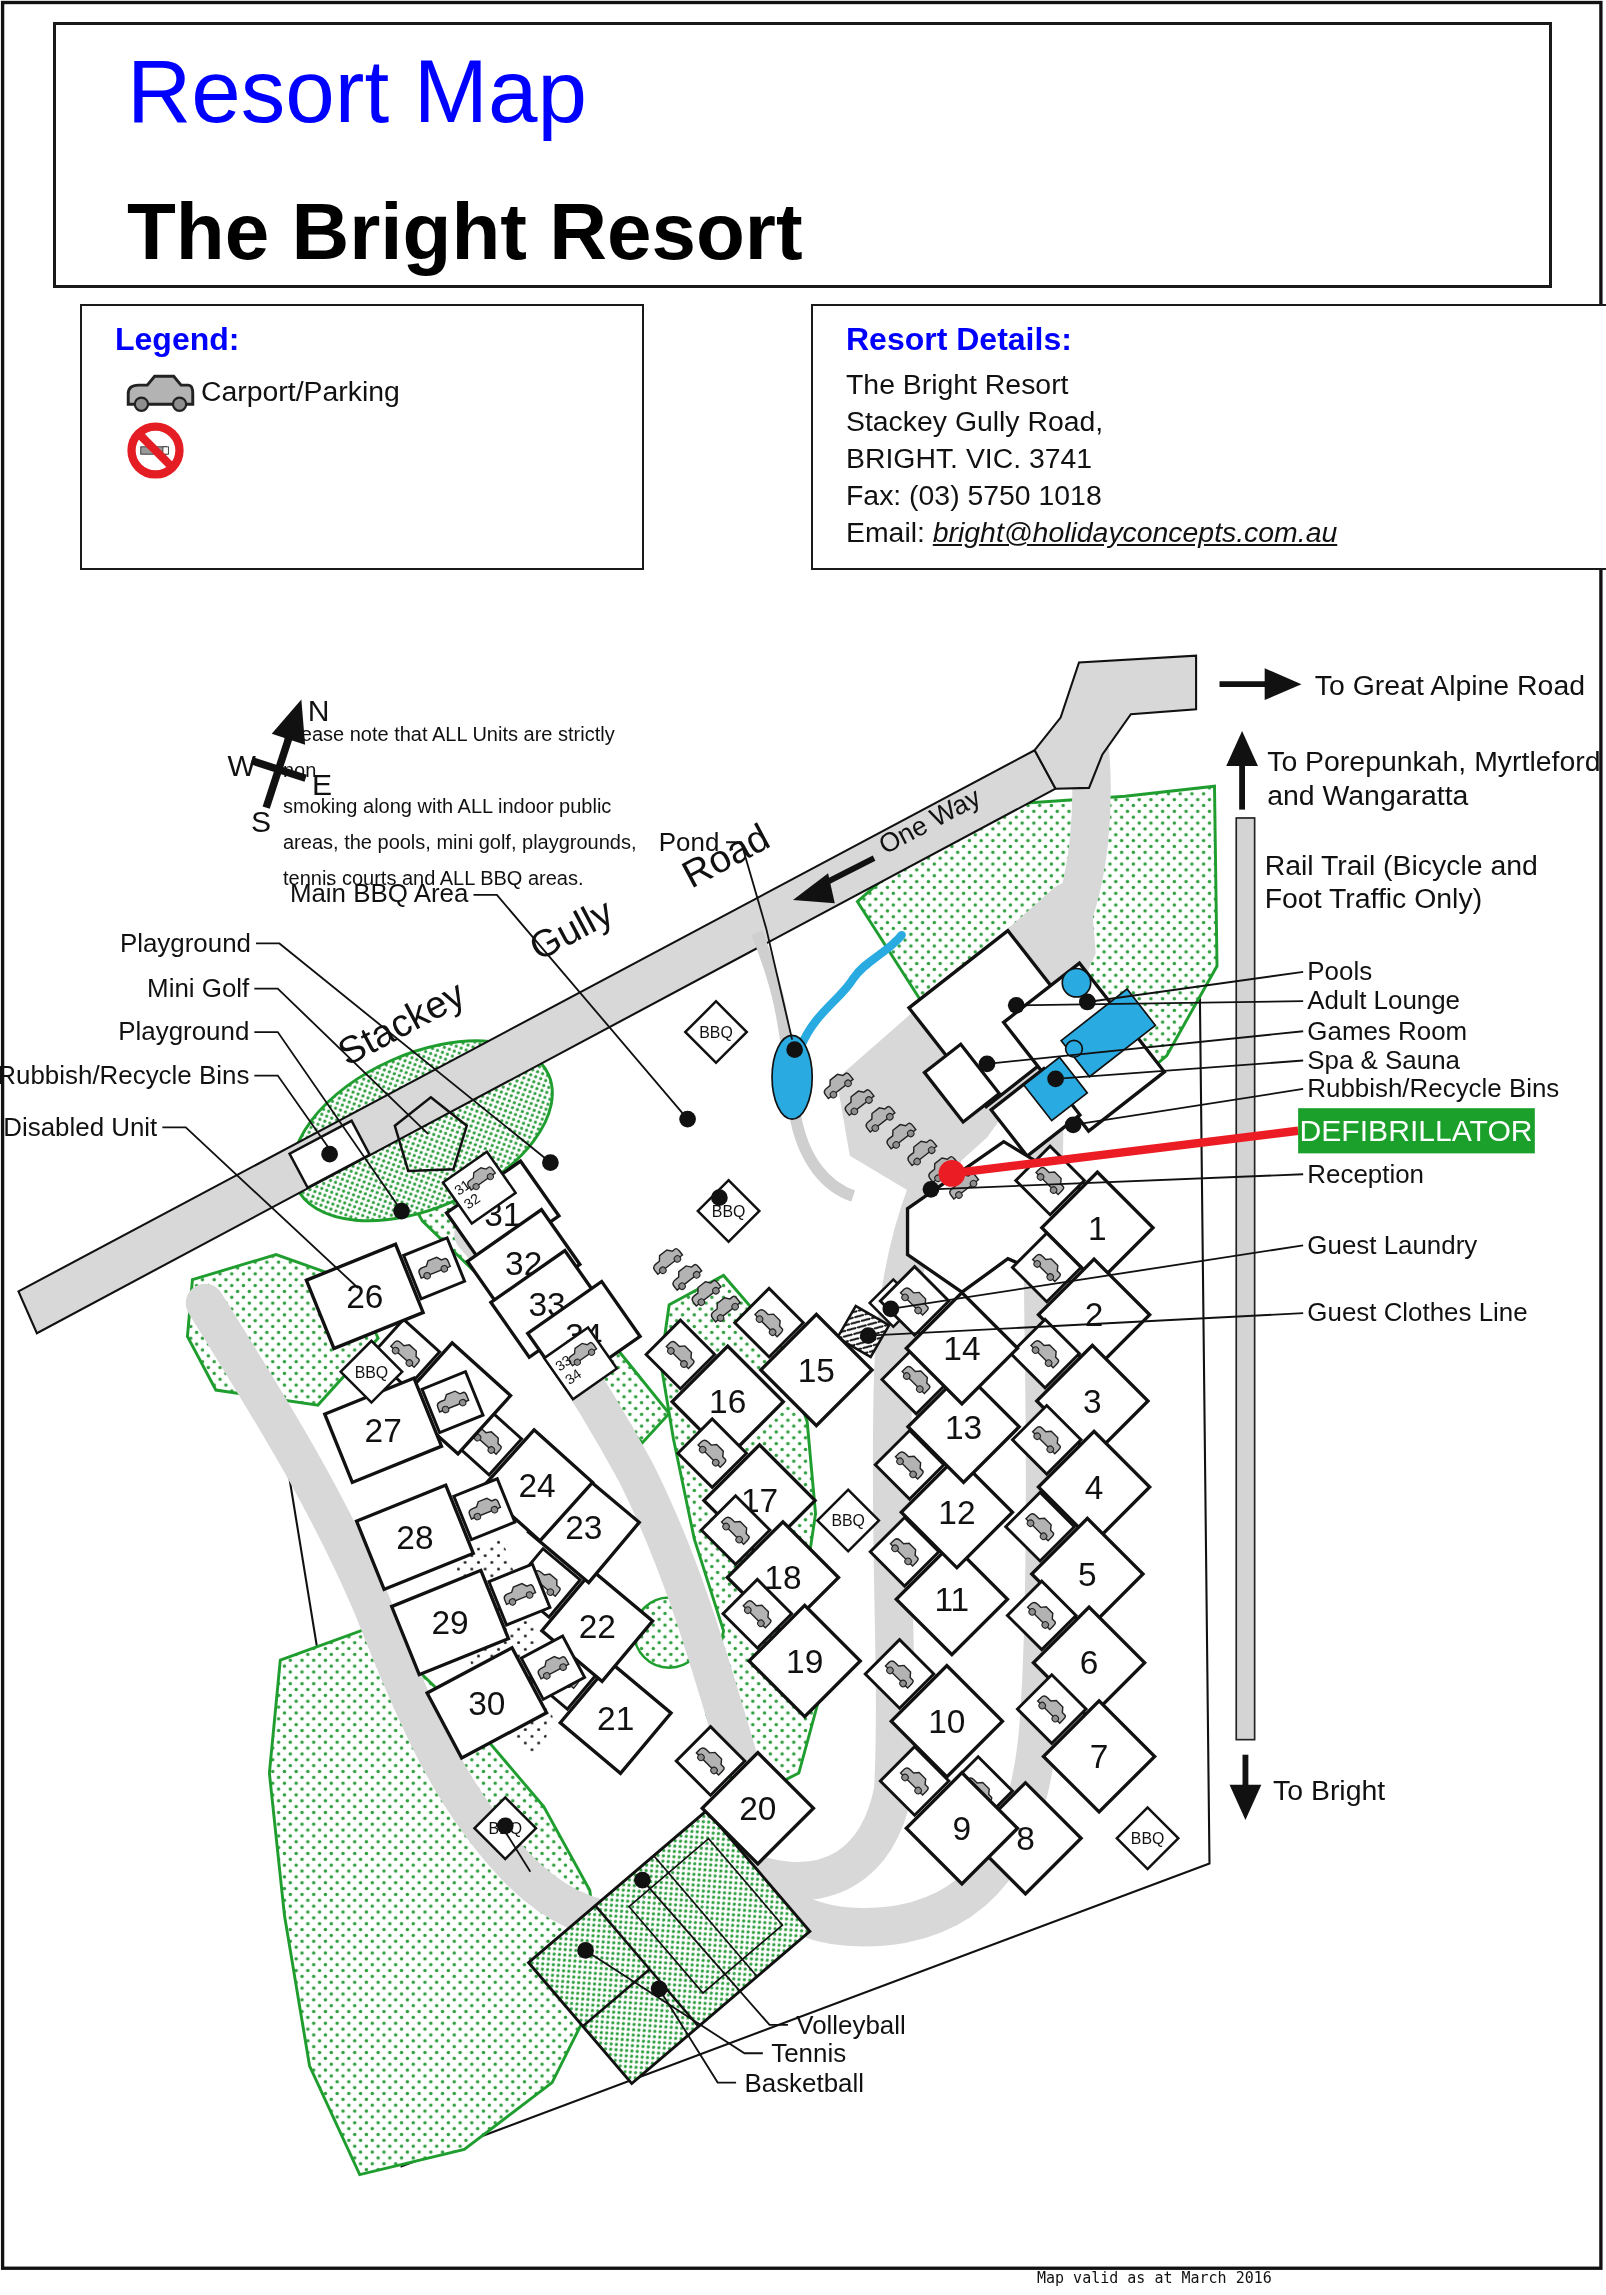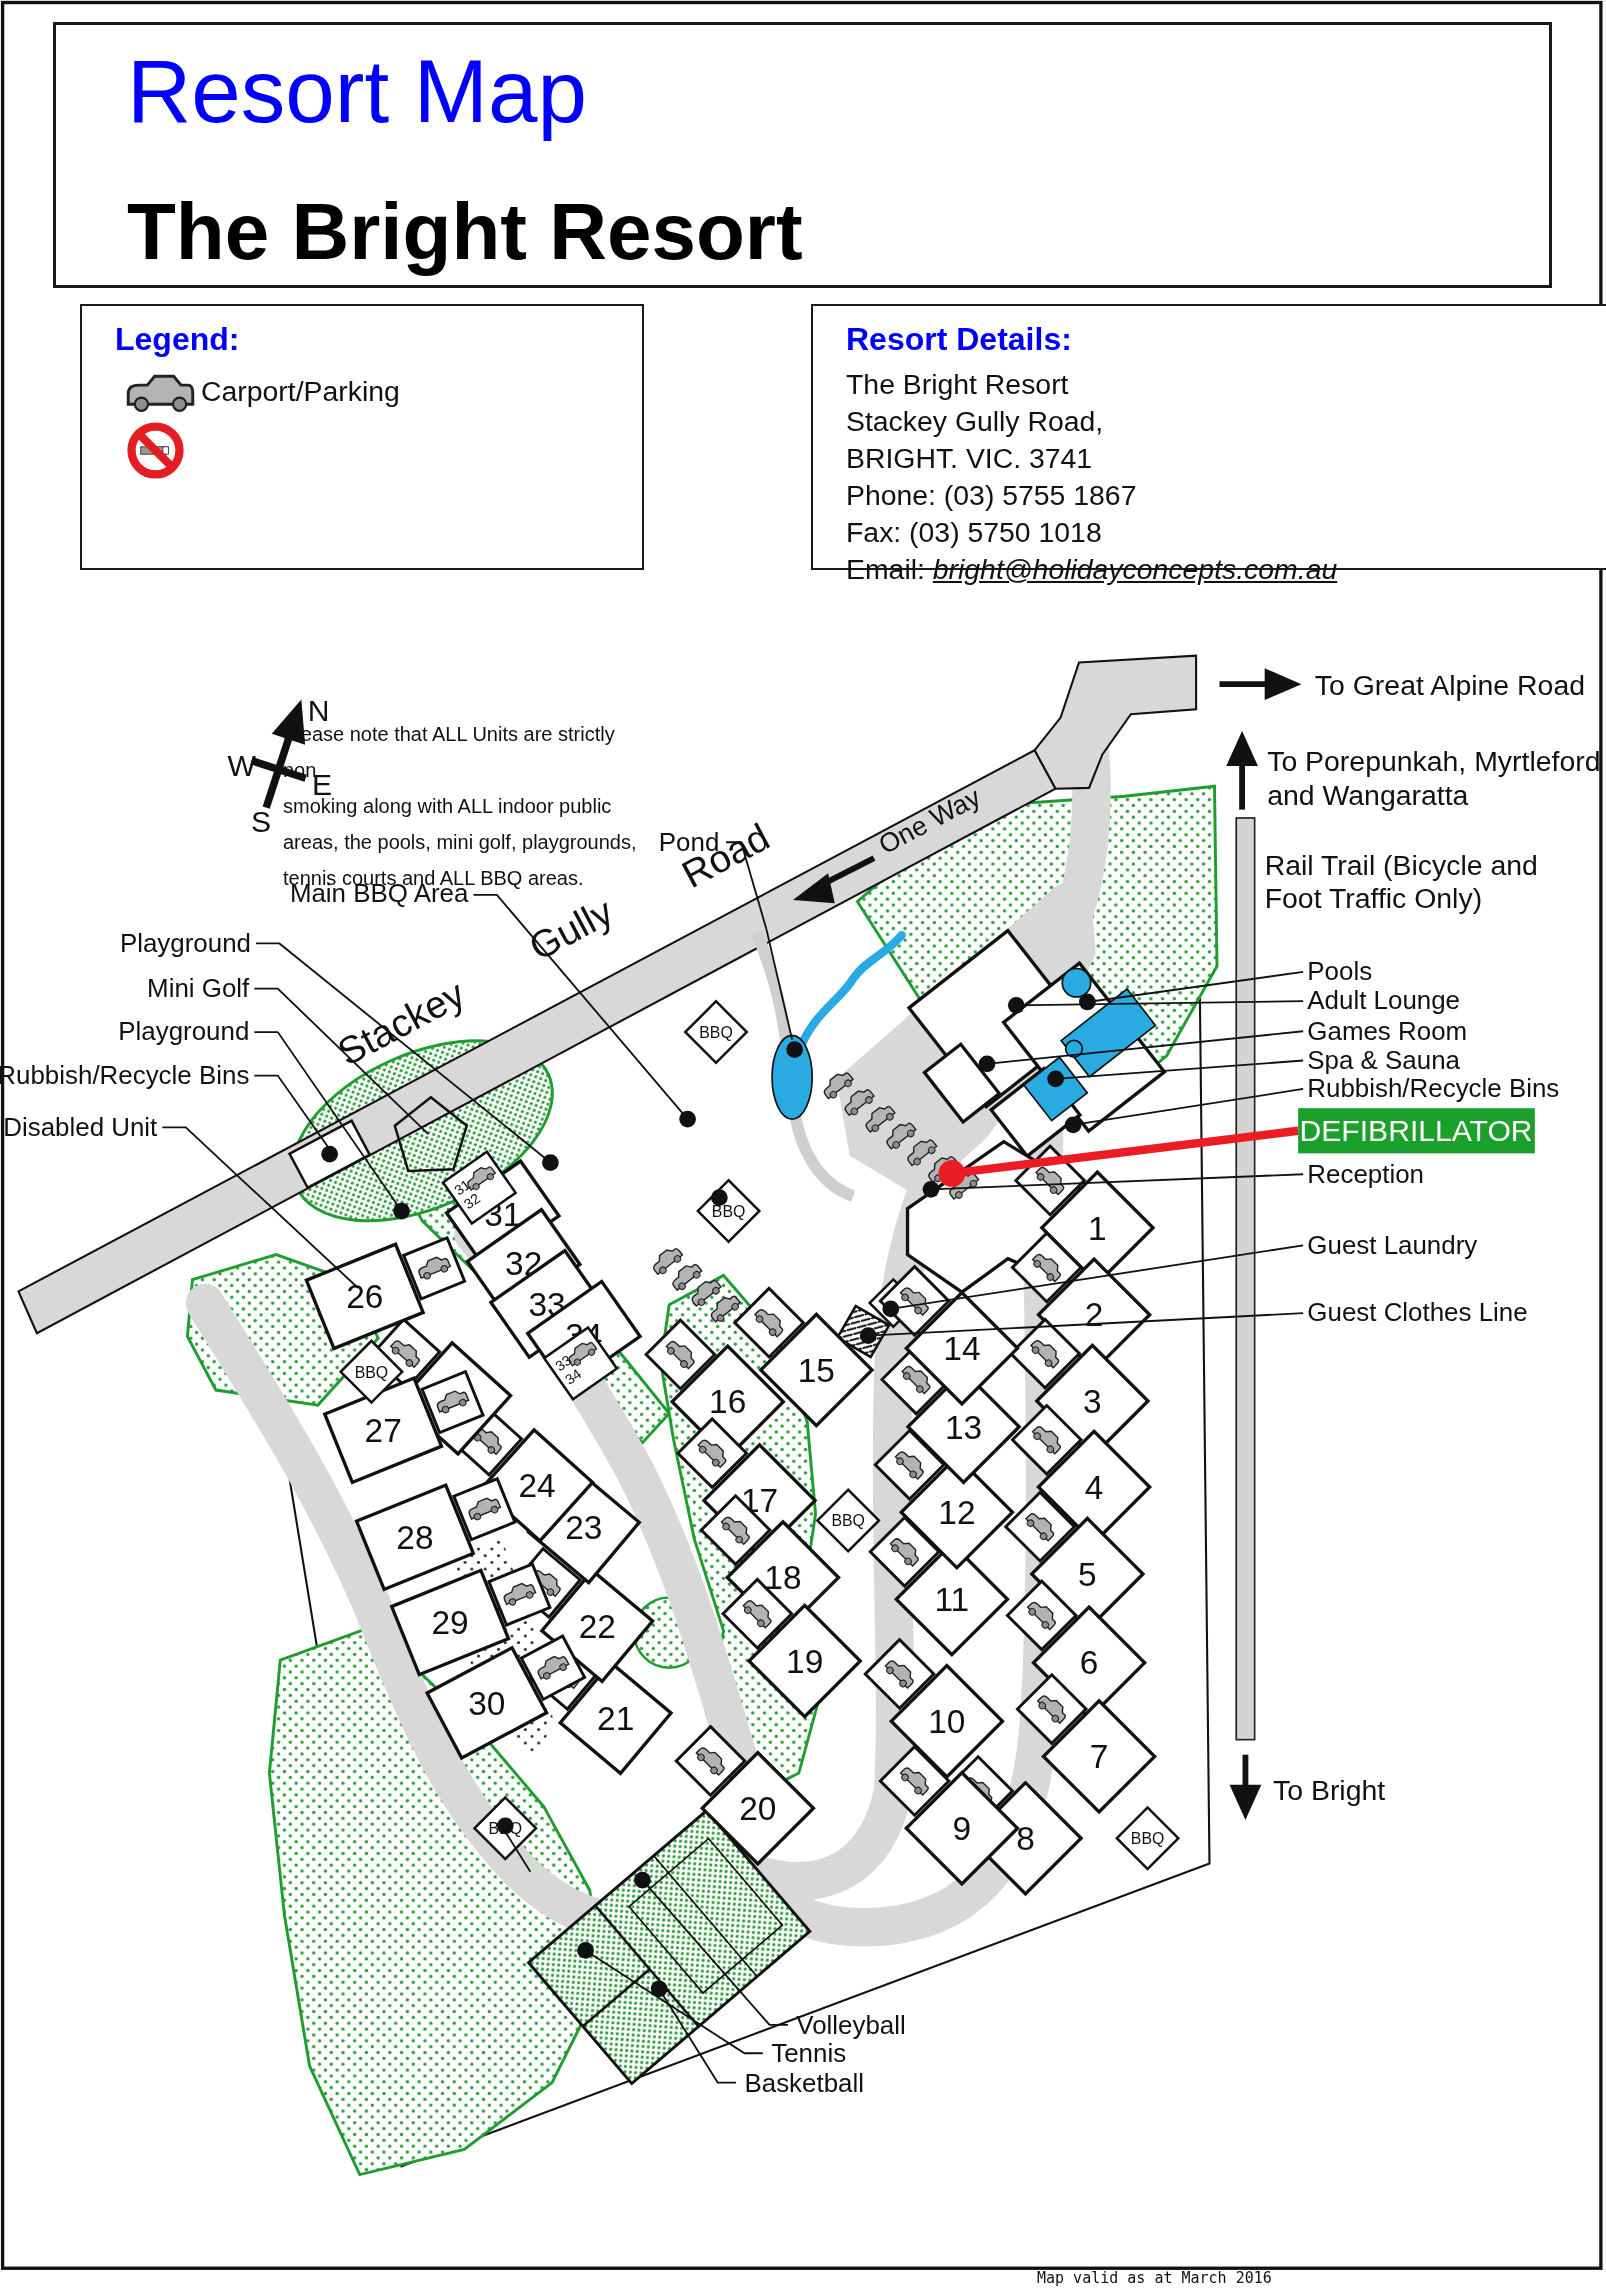--- a/index.html
+++ b/index.html
@@ -464,20 +464,19 @@
     <div>tennis courts and ALL BBQ areas.</div>
   </div>
 </div>
 
 <div id="detailsbox" class="box">
   <div class="bluehead">Resort Details:</div>
   <div class="dlines">
     <div>The Bright Resort</div>
     <div>Stackey Gully Road,</div>
     <div>BRIGHT. VIC. 3741</div>
-    <div>Phone: (03) 5755 1867</div>
     <div>Fax: (03) 5750 1018</div>
     <div><span>Email: </span><span class="it">bright@holidayconcepts.com.au</span></div>
   </div>
 </div>
 
 <div id="footer">Map valid as at March 2016</div>
 
 
 </body></html>

